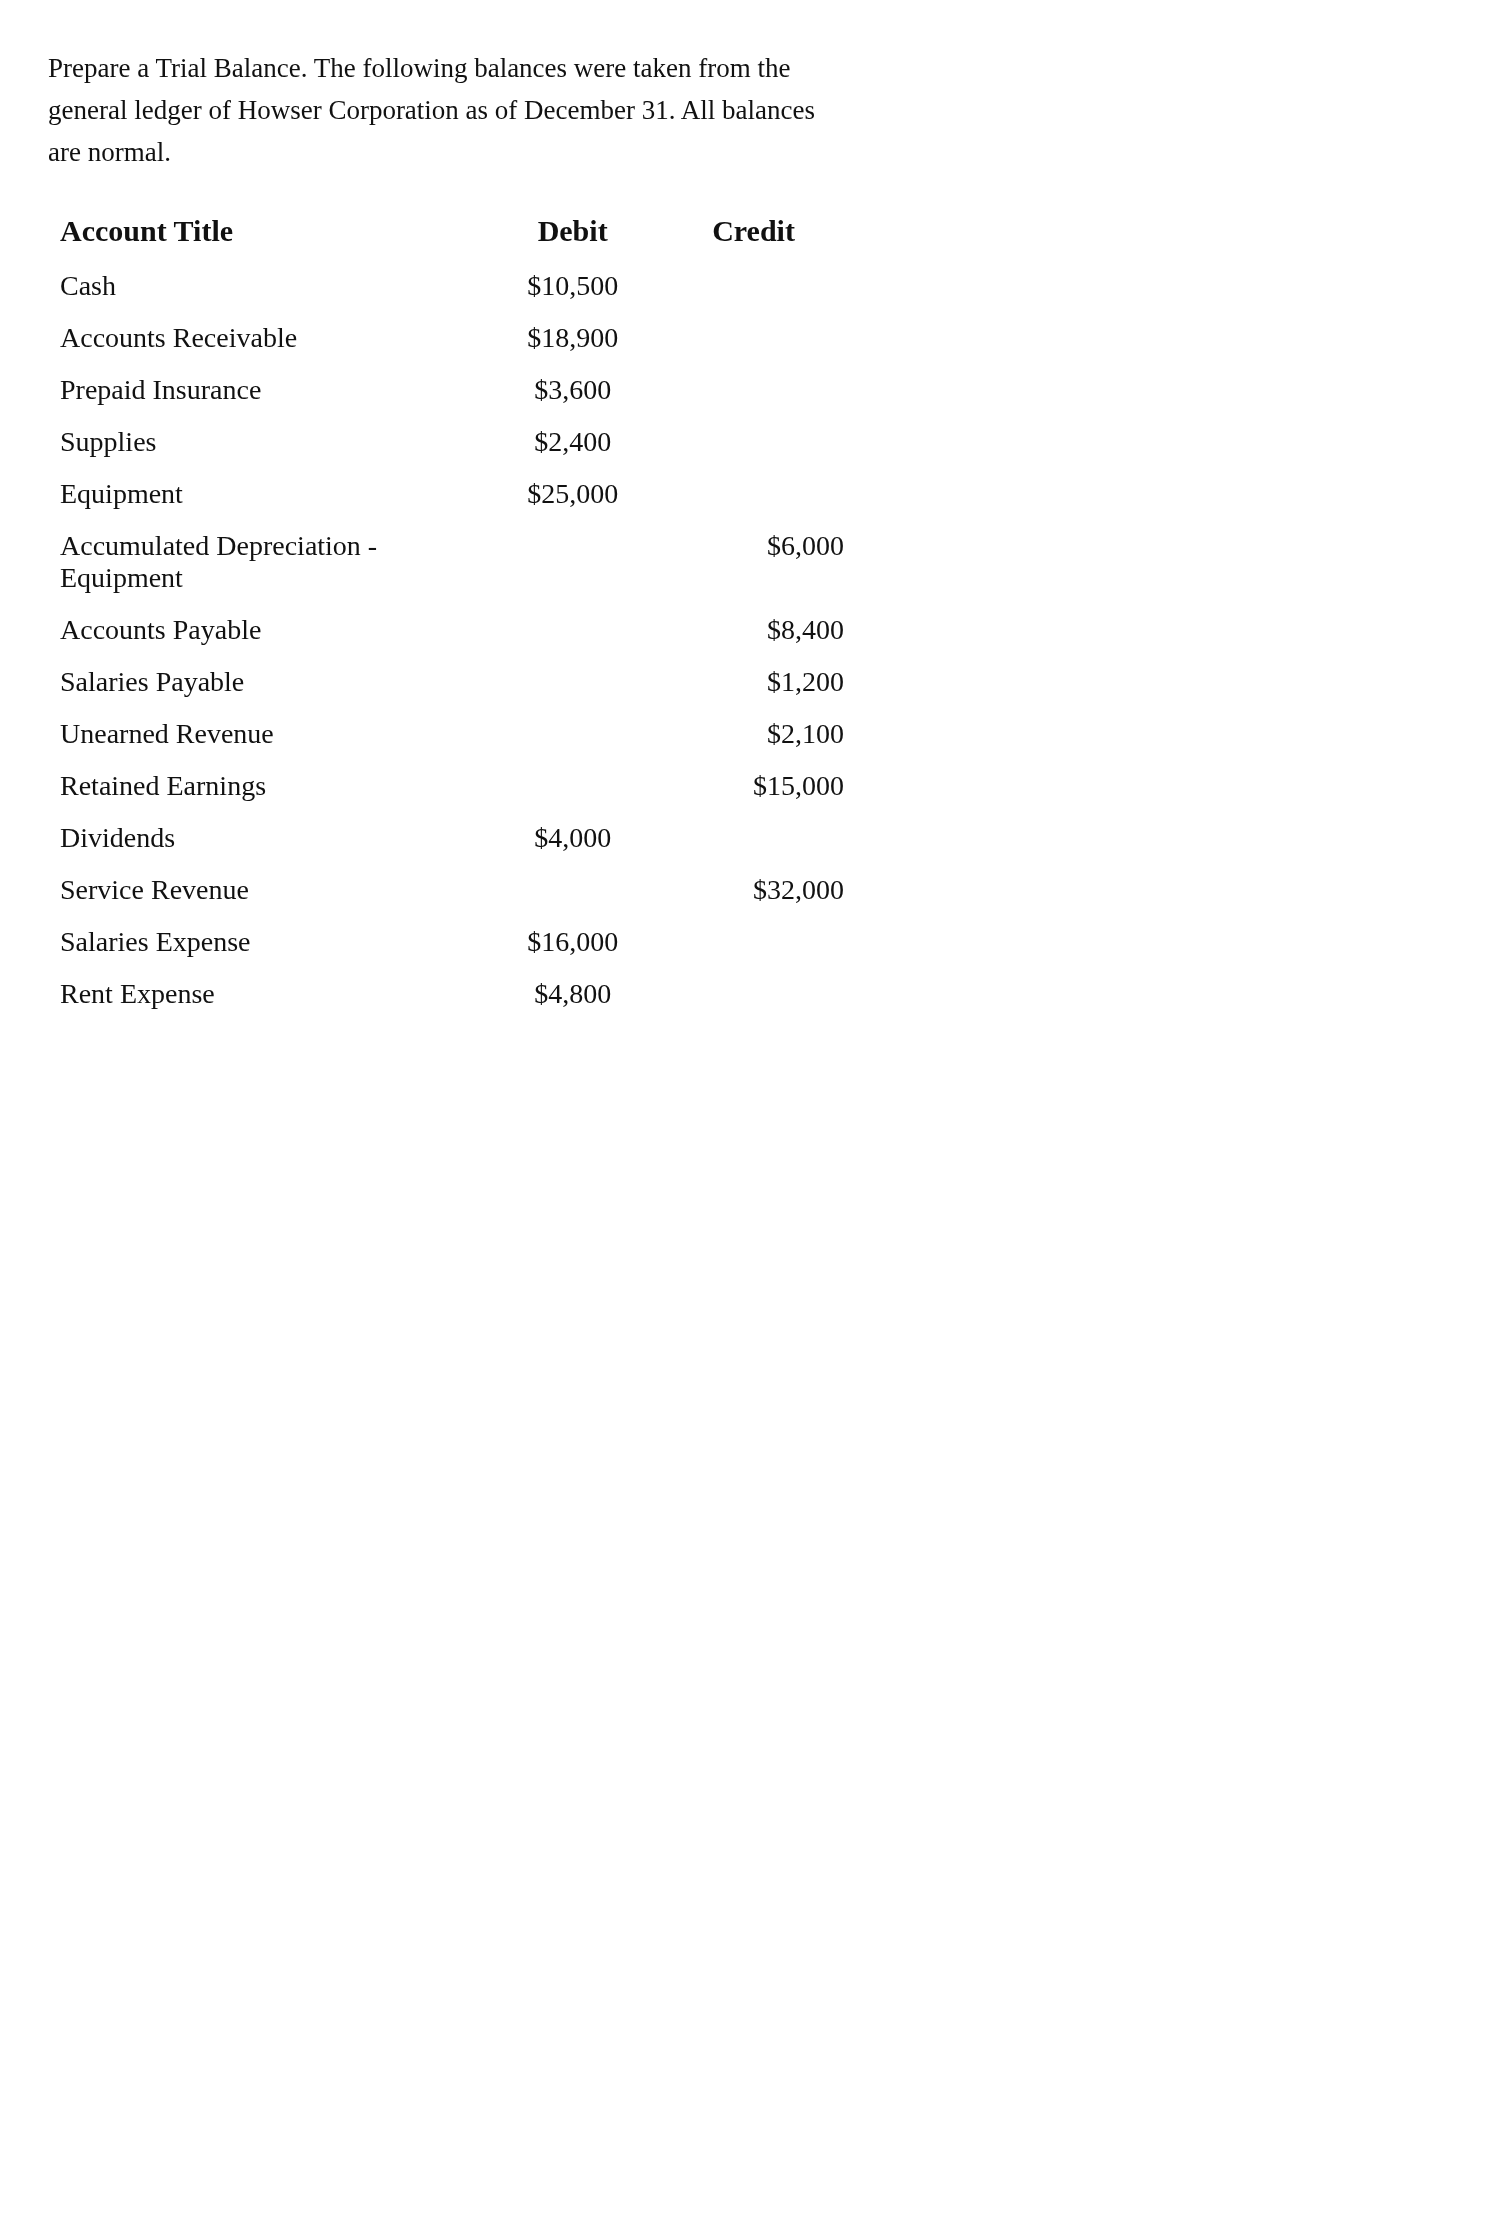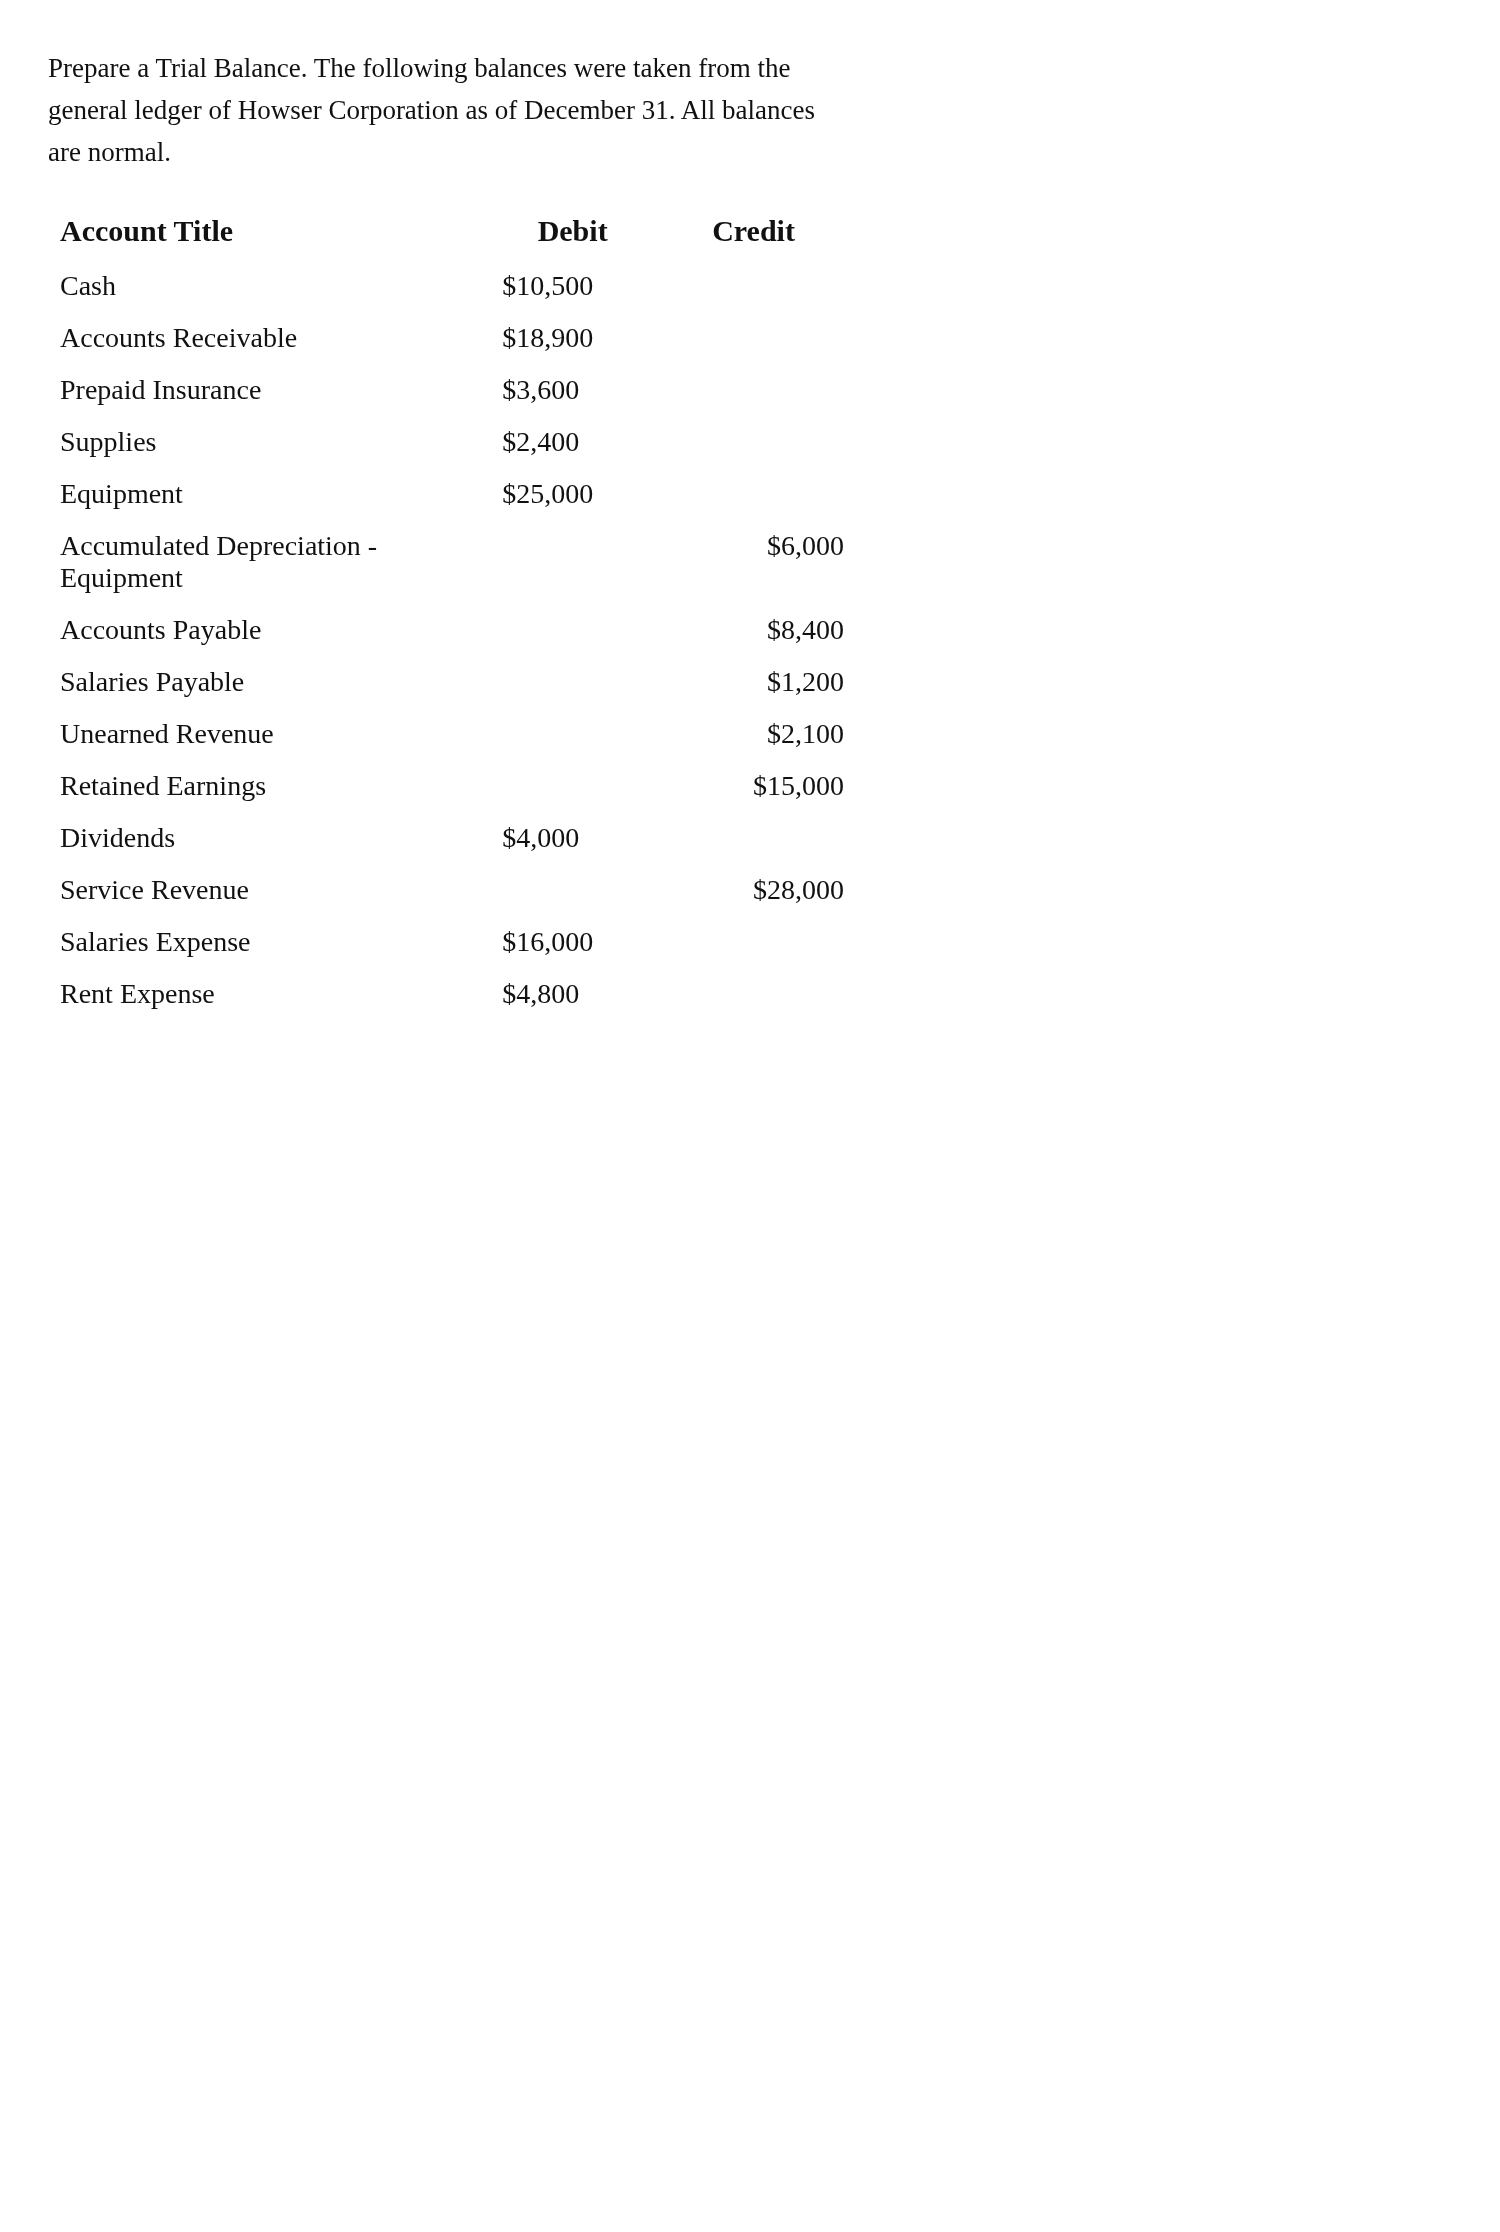--- a/index.html
+++ b/index.html
@@ -47,21 +47,21 @@
       font-size: 28px;
       vertical-align: top;
     }
 
     tbody tr td.account-title {
       text-align: left;
       width: 55%;
     }
 
     tbody tr td.debit {
-      text-align: left;
+      text-align: center;
       padding-right: 24px;
       width: 22%;
     }
 
     tbody tr td.credit {
       text-align: right;
       padding-right: 8px;
       width: 23%;
     }
 
@@ -134,21 +134,21 @@
         <td class="credit">$15,000</td>
       </tr>
       <tr>
         <td class="account-title">Dividends</td>
         <td class="debit">$4,000</td>
         <td class="credit"></td>
       </tr>
       <tr>
         <td class="account-title">Service Revenue</td>
         <td class="debit"></td>
-        <td class="credit">$28,000</td>
+        <td class="credit">$32,000</td>
       </tr>
       <tr>
         <td class="account-title">Salaries Expense</td>
         <td class="debit">$16,000</td>
         <td class="credit"></td>
       </tr>
       <tr>
         <td class="account-title">Rent Expense</td>
         <td class="debit">$4,800</td>
         <td class="credit"></td>

